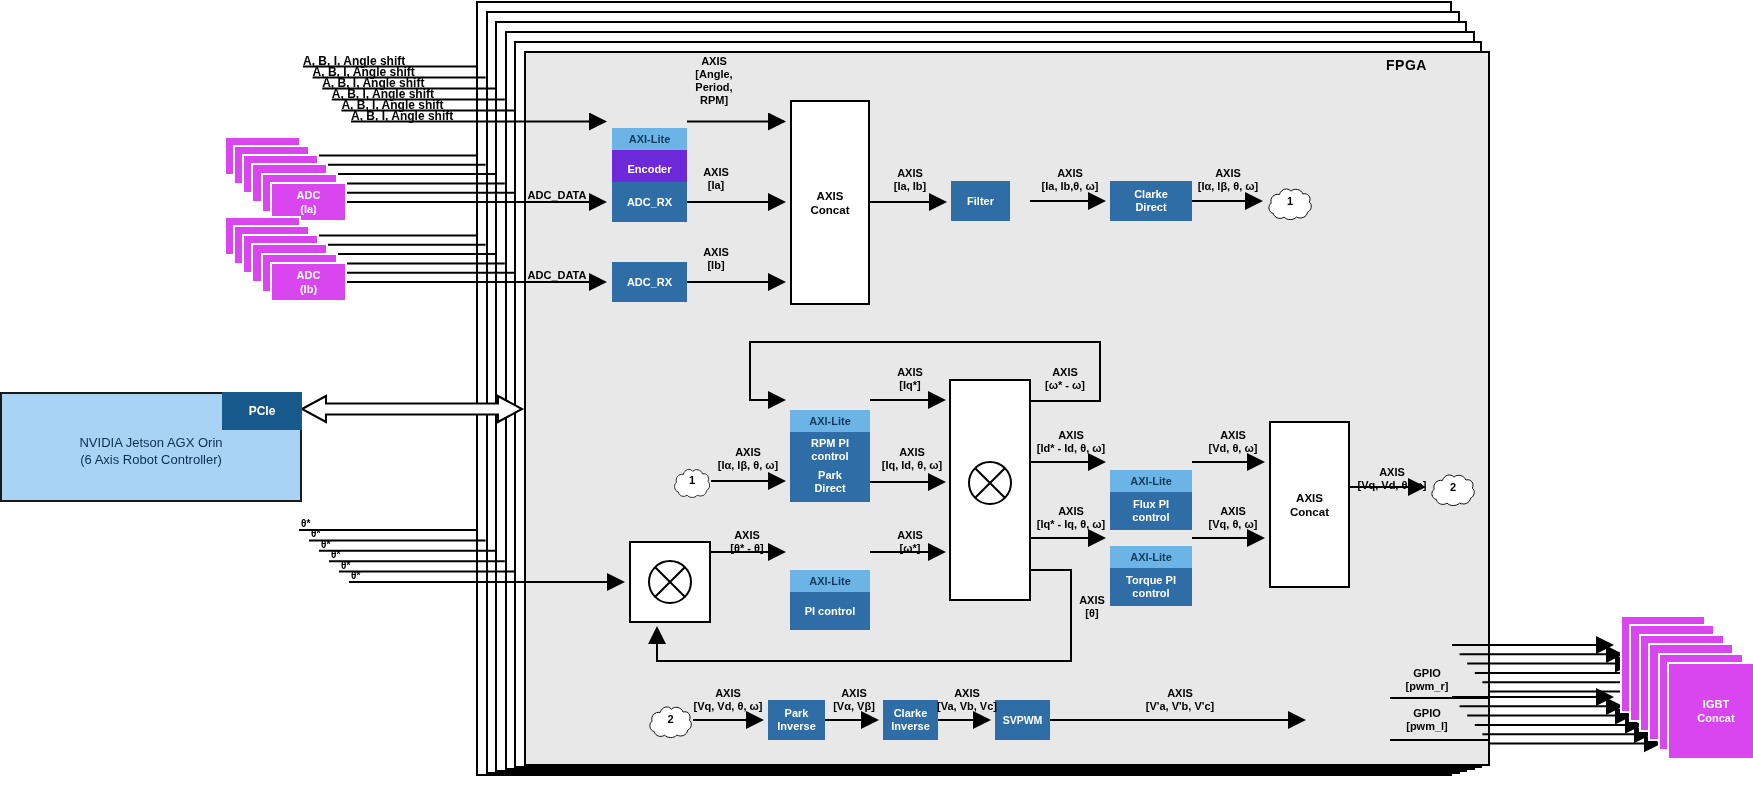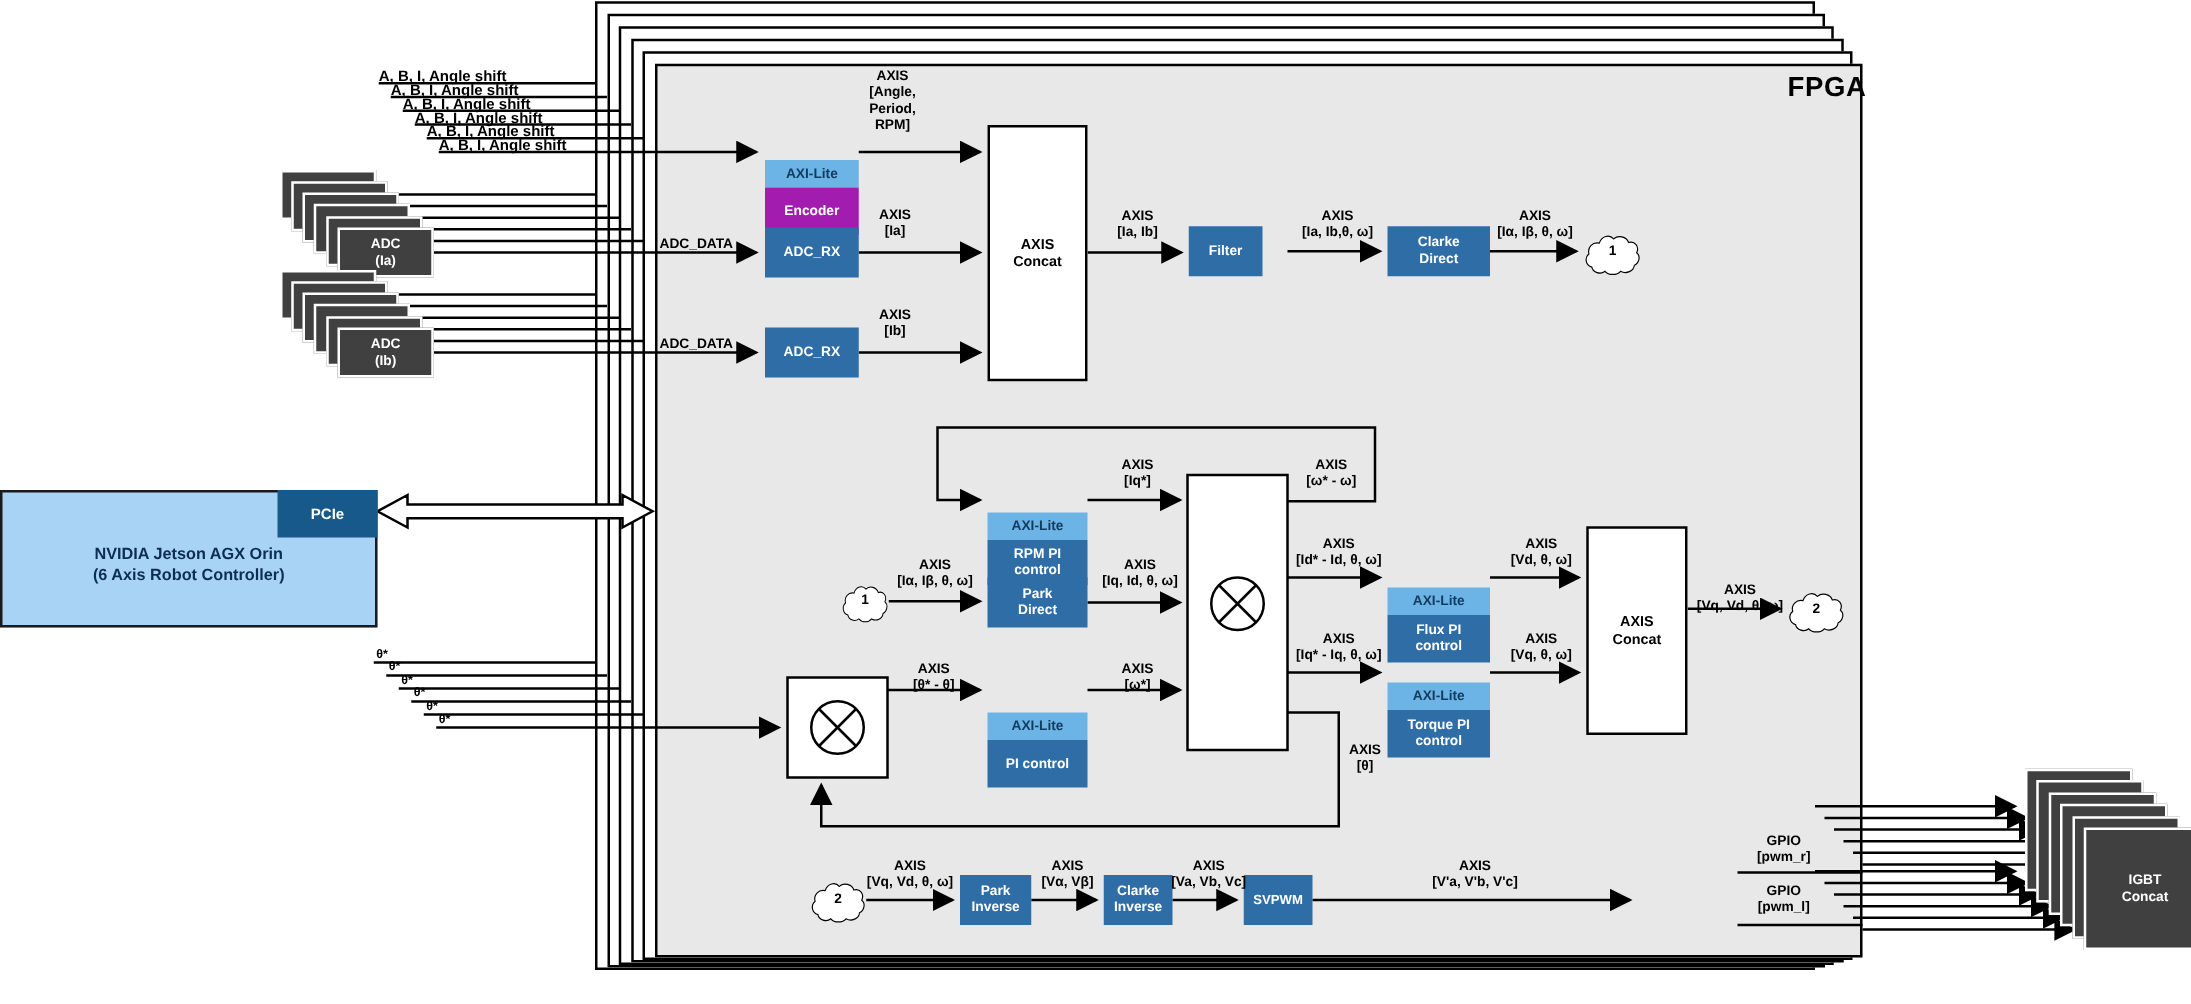--- a/index.html
+++ b/index.html
@@ -5,43 +5,43 @@
   html,body{margin:0;padding:0;background:#fff;}
   .canvas{position:relative;width:1753px;height:803px;background:#fff;overflow:hidden;
           font-family:"Liberation Sans",sans-serif;}
   .frame{position:absolute;background:#fff;border:2px solid #000;box-sizing:border-box;z-index:0;}
   .frame.front{background:#e8e8e8;}
   svg.overlay{position:absolute;left:0;top:0;z-index:1;pointer-events:none;}
   .lbl,.sig,.inlbl,.thlbl,.cloudnum,.fpga{position:absolute;z-index:2;color:#000;font-weight:bold;}
   .sig{font-size:11px;line-height:13px;text-align:center;white-space:nowrap;}
   .inlbl{font-size:12px;line-height:11px;white-space:nowrap;}
   .thlbl{font-size:10px;line-height:10px;white-space:nowrap;}
-  .fpga{font-size:22px;letter-spacing:0.5px;margin-left:44px;}
+  .fpga{font-size:14px;letter-spacing:0.5px;}
   .cloudnum{font-size:11px;display:flex;align-items:center;justify-content:center;}
   .blk{position:absolute;z-index:2;display:flex;flex-direction:column;align-items:center;
        justify-content:center;color:#fff;font-weight:bold;font-size:11px;line-height:13px;
        text-align:center;box-sizing:border-box;}
   .blue{background:#2e6da6;}
   .blk2{position:absolute;z-index:2;display:flex;flex-direction:column;box-sizing:border-box;margin-top:48px;}
   .hdr{background:#6cb4e6;color:#113c5f;font-weight:bold;font-size:11px;display:flex;
        align-items:center;justify-content:center;flex:0 0 22px;}
   .bdy{flex:1;display:flex;flex-direction:column;align-items:center;justify-content:center;
        color:#fff;font-weight:bold;font-size:11px;line-height:13px;text-align:center;}
-  .bdy.dark{background:#a21caf;}
+  .bdy.dark{background:#6d28d9;}
   .bdy.blue{background:#2e6da6;}
   .wht{position:absolute;z-index:2;background:#fff;border:2px solid #000;box-sizing:border-box;
        display:flex;flex-direction:column;align-items:center;justify-content:center;
        font-weight:bold;font-size:11.5px;line-height:14px;color:#000;text-align:center;}
-  .red{position:absolute;z-index:2;background:#404040;border:2px solid #fff;box-sizing:border-box;
+  .red{position:absolute;z-index:2;background:#d946ef;border:2px solid #fff;box-sizing:border-box;
        display:flex;flex-direction:column;align-items:center;justify-content:center;
        color:#fff;font-weight:bold;font-size:11px;line-height:14px;text-align:center;}
   .jetson{position:absolute;z-index:2;background:#a9d3f5;border:2px solid #1a1a1a;
           box-sizing:border-box;}
   .jetson .jtxt{position:absolute;left:0;top:40px;width:100%;text-align:center;color:#0b2e52;
-          font-weight:bold;font-size:13px;line-height:17px;}
+          font-weight:normal;font-size:13px;line-height:17px;}
   .pcie{position:absolute;z-index:3;background:#16598a;color:#fff;font-weight:bold;font-size:12px;
         display:flex;align-items:center;justify-content:center;}
 </style>
 </head>
 <body>
 
 <div class="canvas">
 
   <div class="frame" style="left:476px;top:1px;width:976px;height:775px;"></div>
   <div class="frame" style="left:485.6px;top:11px;width:974px;height:763px;"></div>

